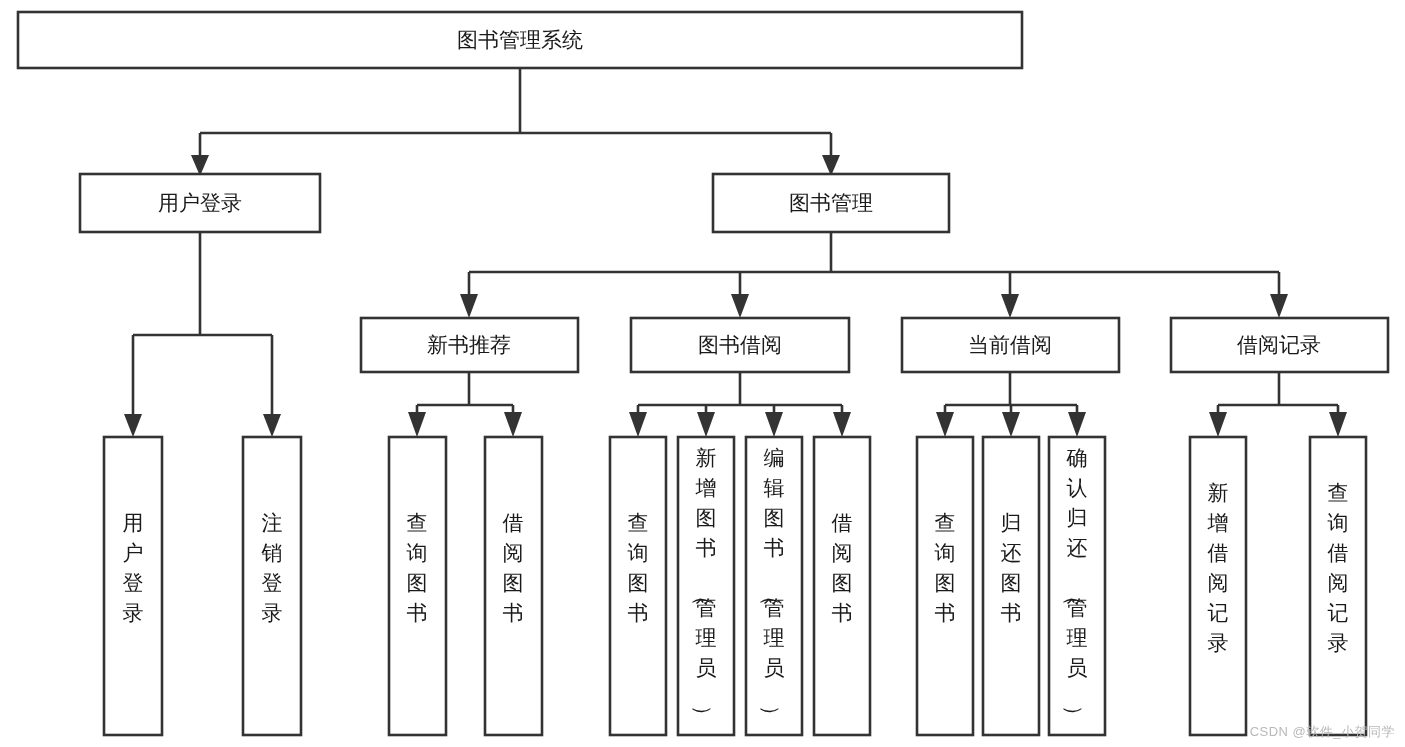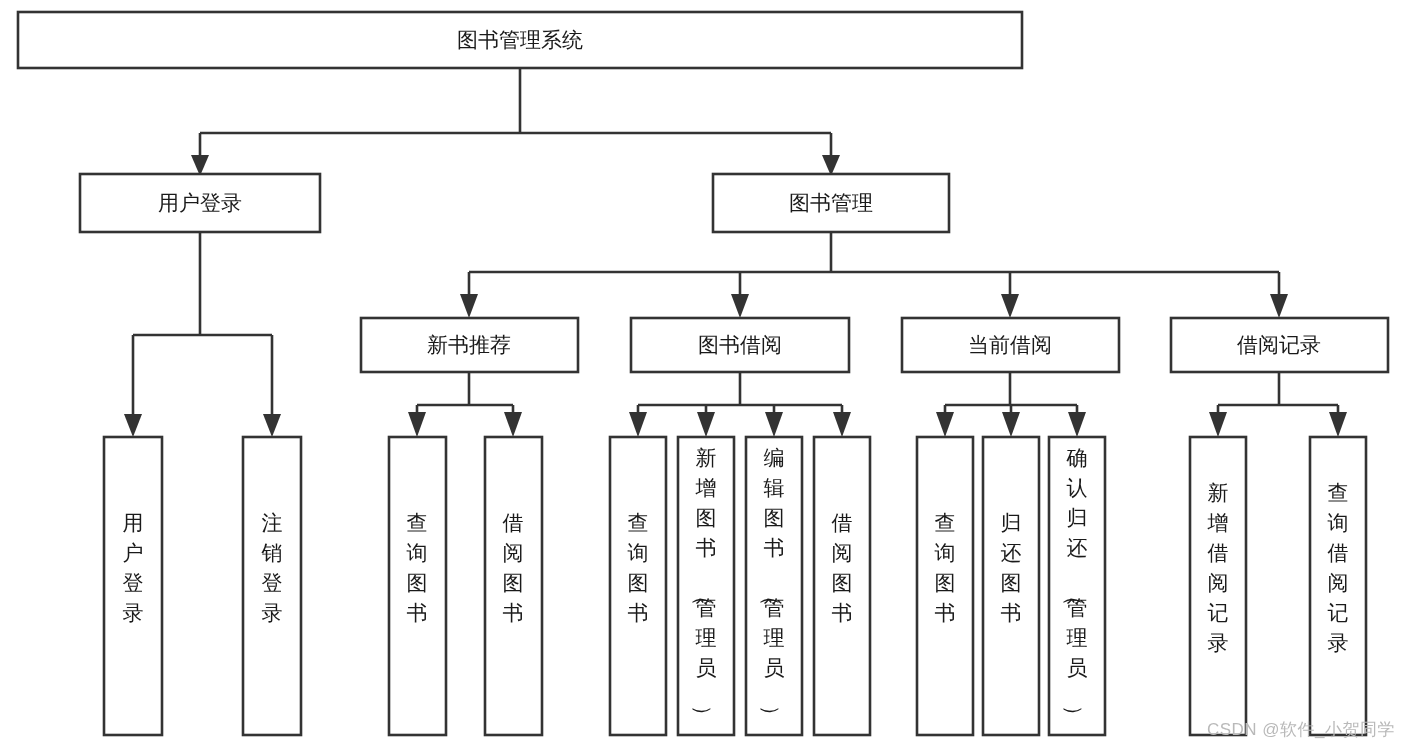--- a/index.html
+++ b/index.html
@@ -44,21 +44,21 @@
   }
   .arrow-head {
     fill: #333333;
     stroke: none;
   }
   .watermark {
     position: absolute;
     right: 10px;
     bottom: 6px;
     font-family: "Liberation Sans", "DejaVu Sans", sans-serif;
-    font-size: 17px;
+    font-size: 13px;
     color: #b9b9b9;
     letter-spacing: 0.5px;
     white-space: nowrap;
     pointer-events: none;
   }
 </style>
 </head>
 <body>
 
 <svg id="diagram" viewBox="0 0 1405 747" xmlns="http://www.w3.org/2000/svg">

